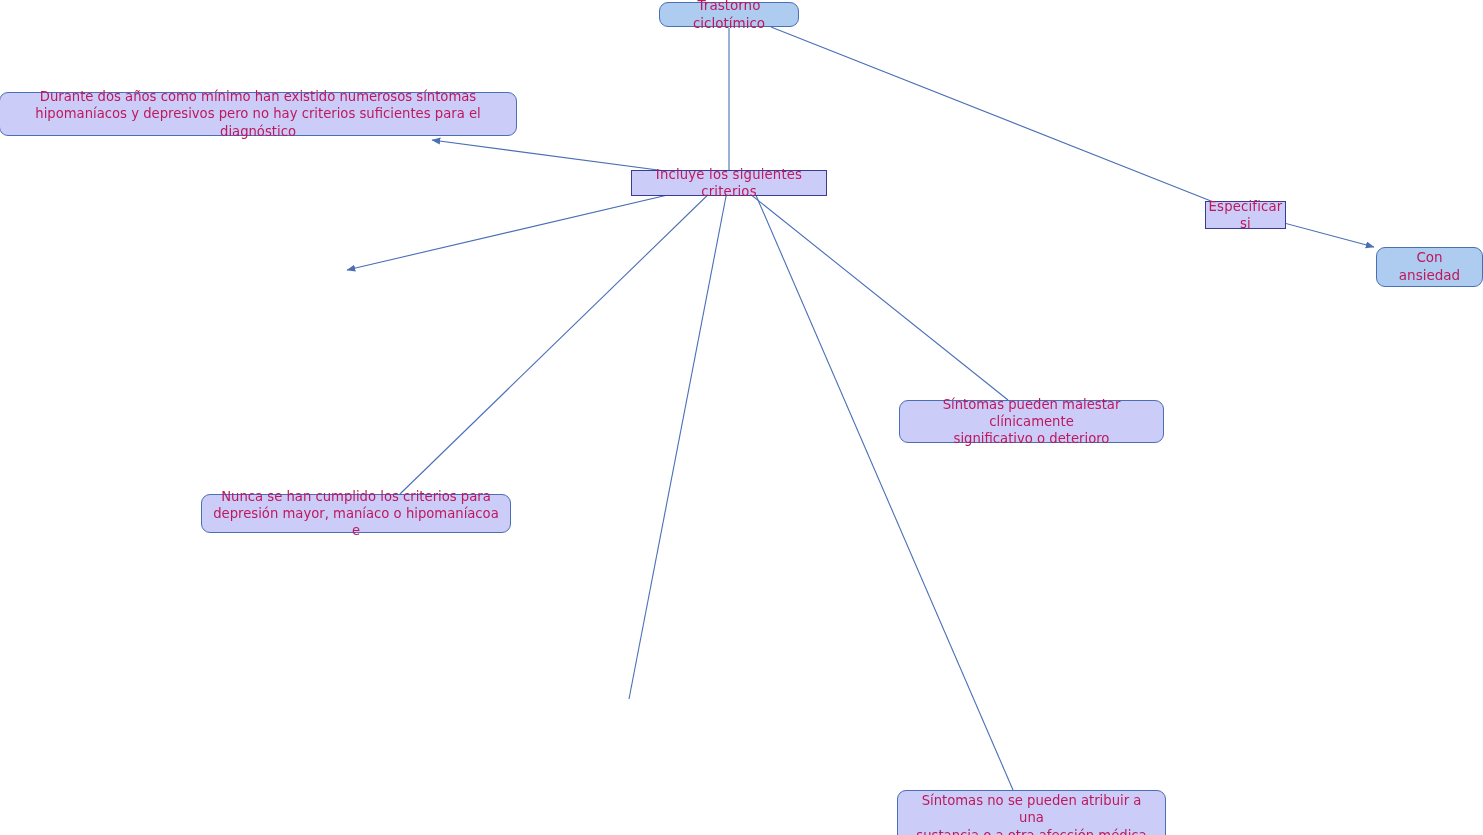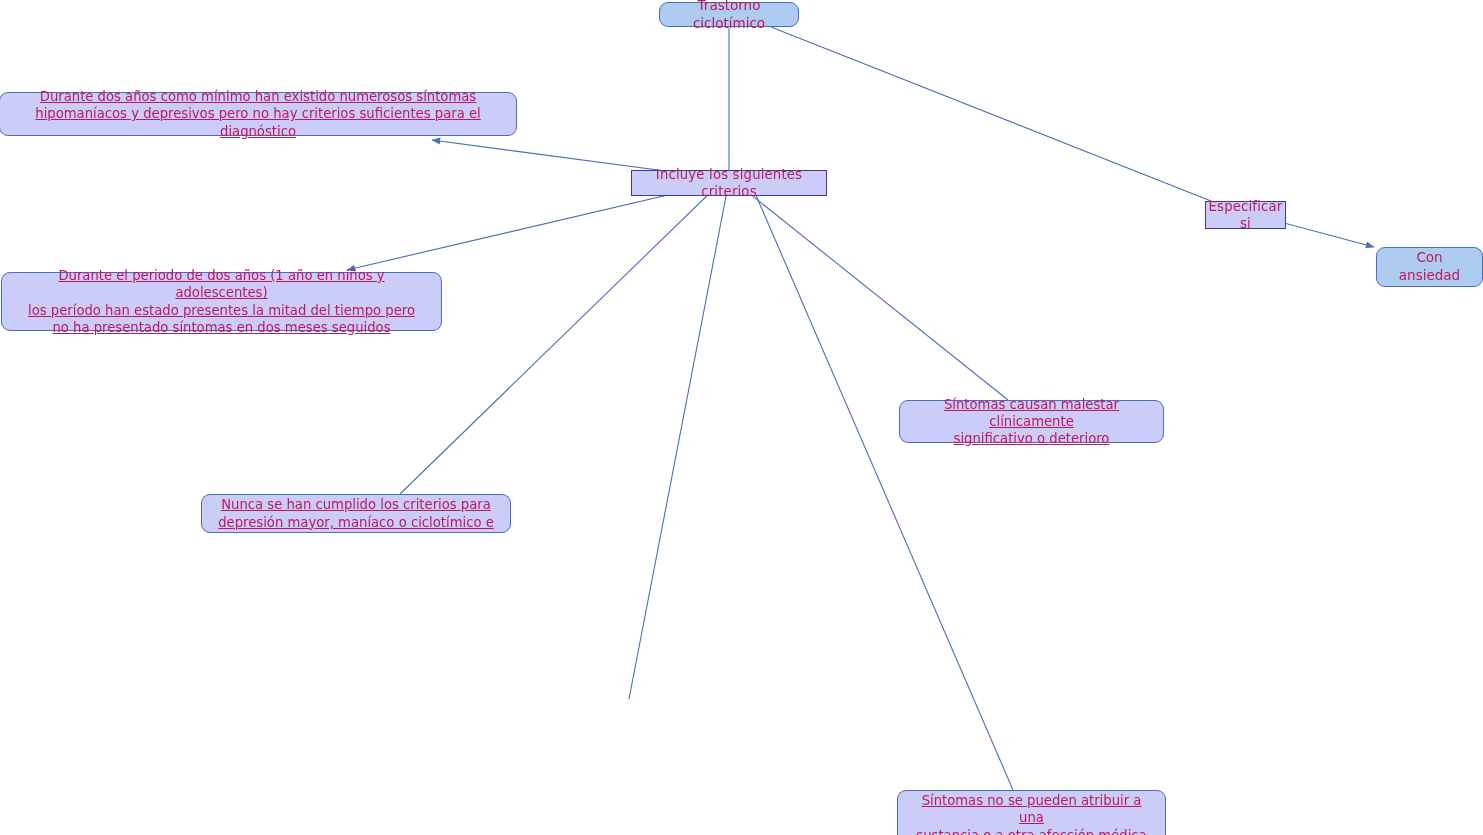--- a/index.html
+++ b/index.html
@@ -43,21 +43,20 @@
     font-size: 13.5px;
     padding: 3px 11px;
   }
   
   .node.leaf {
     background: #ccccf8;
     border: 1px solid #4a6fb5;
     border-radius: 9px;
     font-size: 13.2px;
     padding: 4px 10px;
-    text-decoration: underline;
   }
   
   .node.plain {
     background: #ccccf8;
     border: 1px solid #3b3b8f;
     border-radius: 0;
     font-size: 13.2px;
     padding: 12px 4px;
     letter-spacing: 0.2px;
   }
@@ -97,27 +96,24 @@
 
   <div class="node plain" style="left:631px; top:170px; width:196px; height:16px;">Incluye  los  siguientes  criterios</div>
 
   <div class="node plain" style="left:1205px; top:201px; width:81px; height:28px;">Especificar si</div>
 
   <div class="node root" style="left:1376px; top:247px; width:107px; height:40px;">Con  ansiedad</div>
 
   <div class="node leaf" style="left:-1px; top:92px; width:518px; height:44px;">Durante  dos años  como mínimo han existido numerosos  síntomas
 hipomaníacos y depresivos pero no hay  criterios  suficientes para el  diagnóstico</div>
 
-  <div class="node leaf" style="left:1px; top:272px; width:441px; height:59px;">Durante el  periodo  de  dos  años   (1  año en niños y  adolescentes)
-los  período  han  estado presentes la  mitad  del  tiempo pero
-no ha  presentado síntomas  en dos  meses seguidos</div>
 
   <div class="node leaf" style="left:201px; top:494px; width:310px; height:39px;">Nunca se  han cumplido  los  criterios para
-depresión mayor, maníaco o  ciclotímico  e</div>
+depresión mayor, maníaco o  hipomaníacoa  e</div>
 
 
-  <div class="node leaf" style="left:899px; top:400px; width:265px; height:43px;">Síntomas  causan  malestar clínicamente
+  <div class="node leaf" style="left:899px; top:400px; width:265px; height:43px;">Síntomas  pueden  malestar clínicamente
 significativo o deterioro</div>
 
   <div class="node leaf" style="left:897px; top:790px; width:269px; height:56px;">Síntomas  no se  pueden  atribuir  a  una
 sustancia o  a  otra  afección médica</div>
 
 </div>
 
 </body></html>

